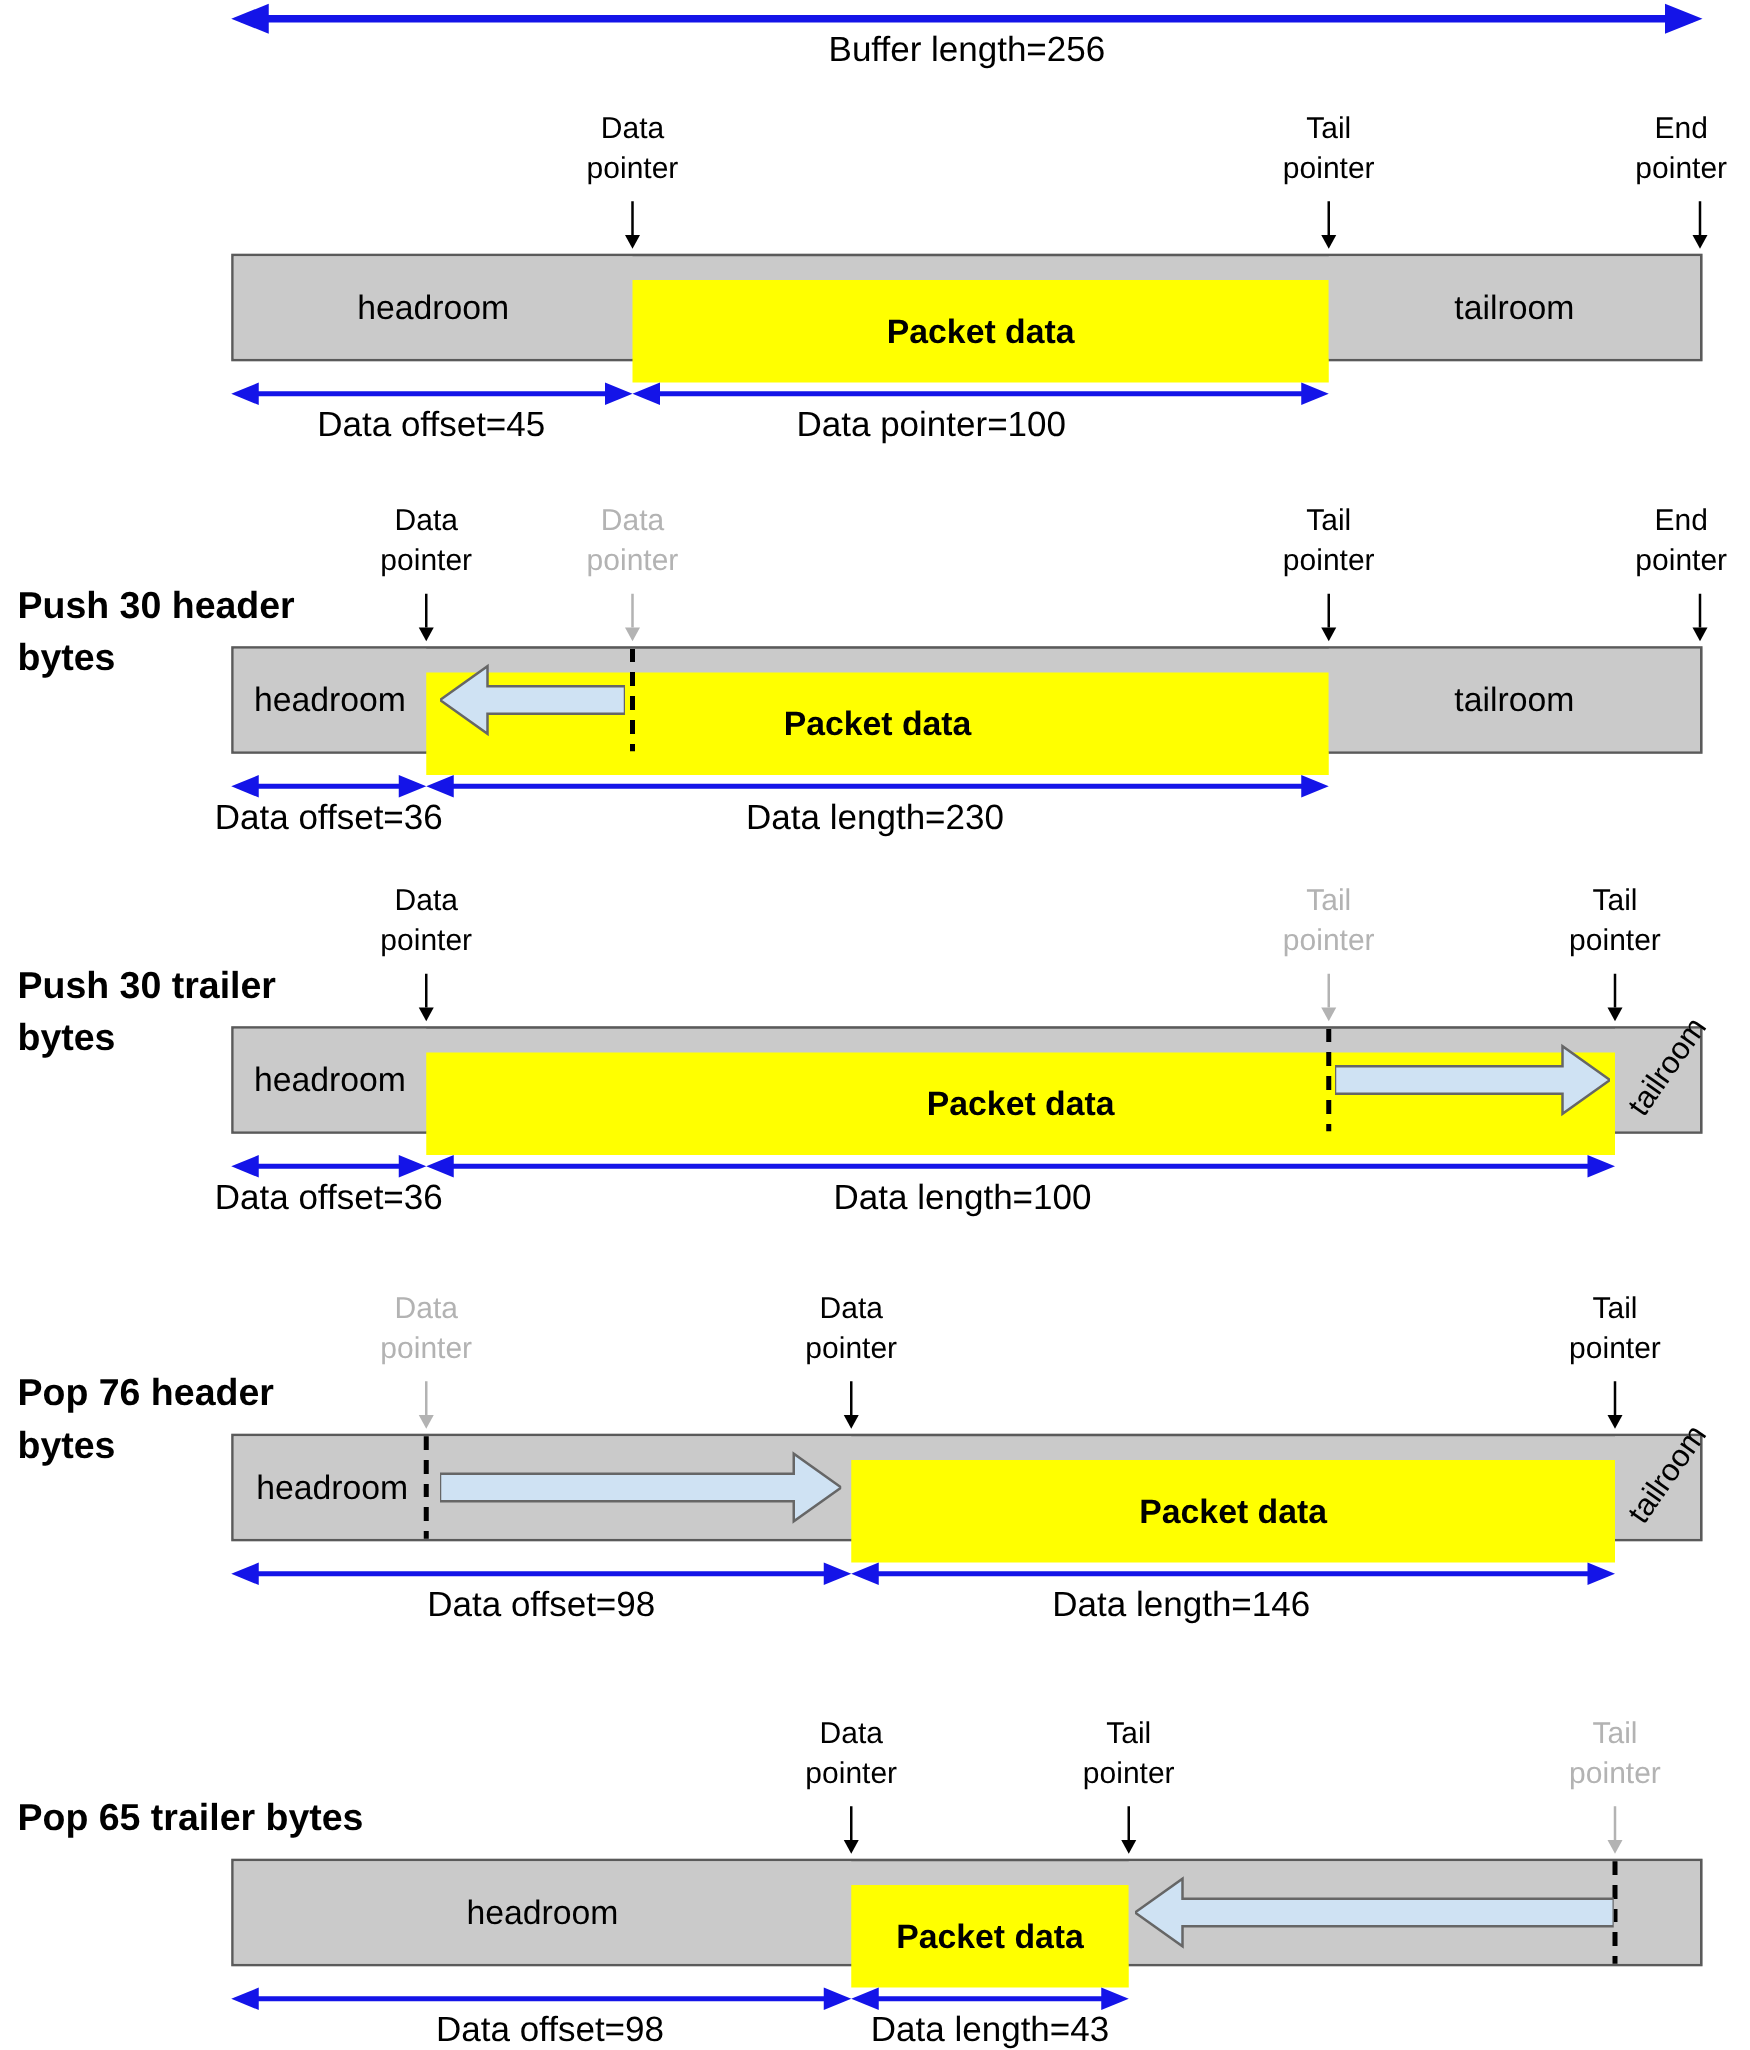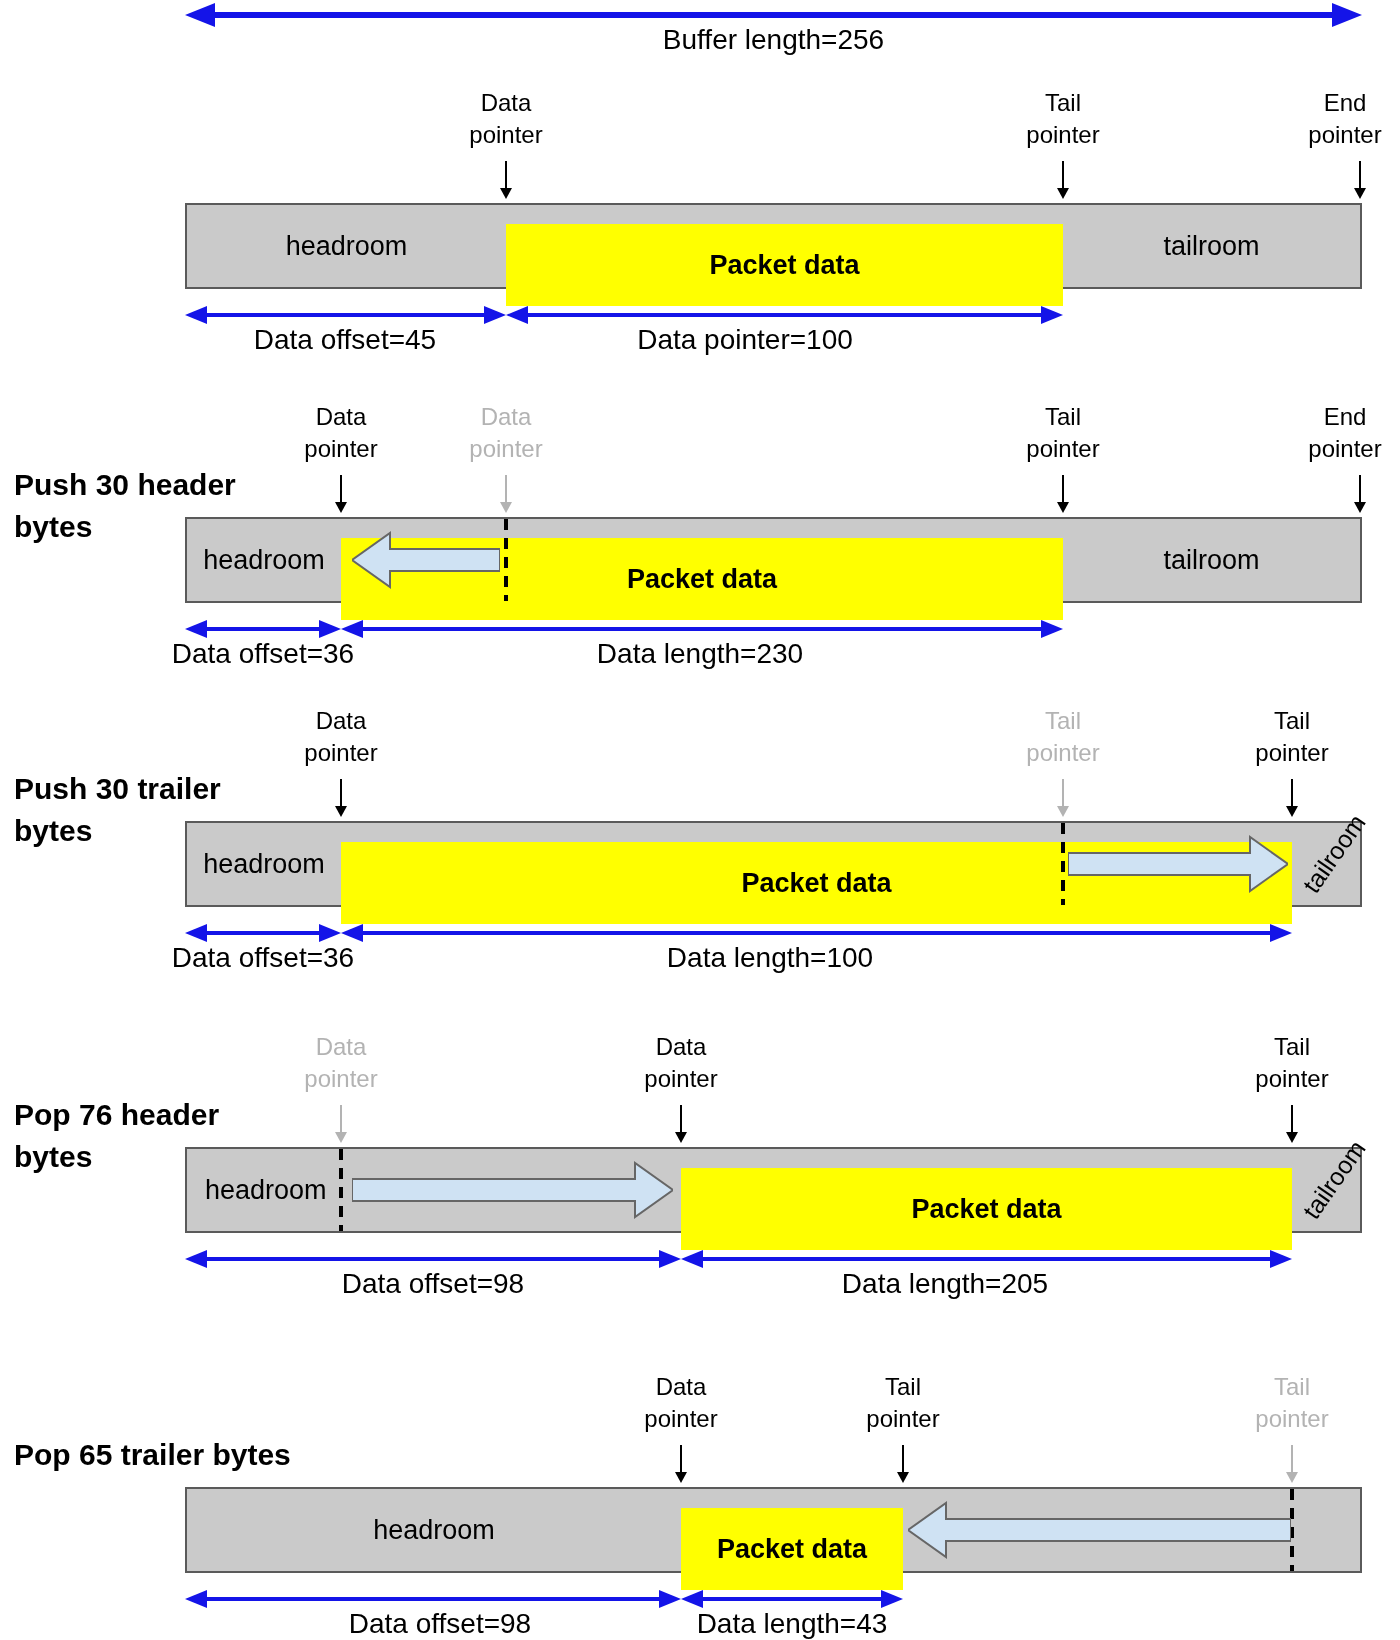--- a/index.html
+++ b/index.html
@@ -223,21 +223,21 @@
   <div class="m-line"></div>
     <div class="m-hl"></div>
     <div class="m-hr"></div>
 </div>
 <div class="m-text" style="left:283px;top:1269px">Data offset=98</div>
 <div class="m-arrow" style="left:681px;width:611px;top:1250px">
   <div class="m-line"></div>
     <div class="m-hl"></div>
     <div class="m-hr"></div>
 </div>
-<div class="m-text" style="left:795px;top:1269px">Data length=205</div>
+<div class="m-text" style="left:795px;top:1269px">Data length=146</div>
 
 <div class="section-label" style="top:1434px">Pop 65 trailer bytes</div>
 
 <div class="ptr-label" style="left:631px;top:1371px">Data pointer</div>
 <div class="ptr-line" style="left:680px;top:1445px"></div>
 <div class="ptr-head" style="left:675px;top:1472px"></div>
 
 <div class="ptr-label" style="left:853px;top:1371px">Tail pointer</div>
 <div class="ptr-line" style="left:902px;top:1445px"></div>
 <div class="ptr-head" style="left:897px;top:1472px"></div>

